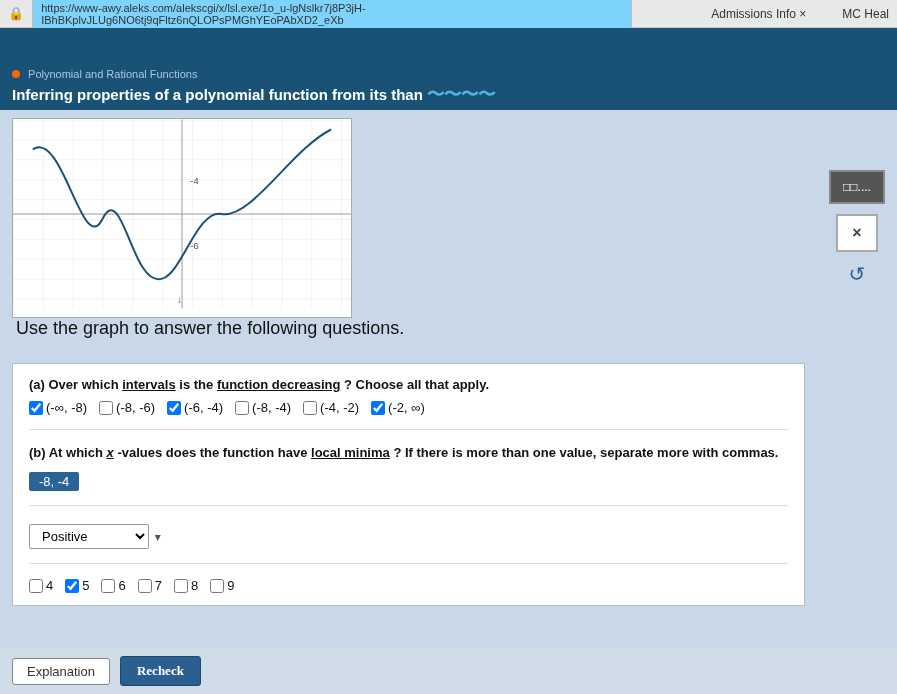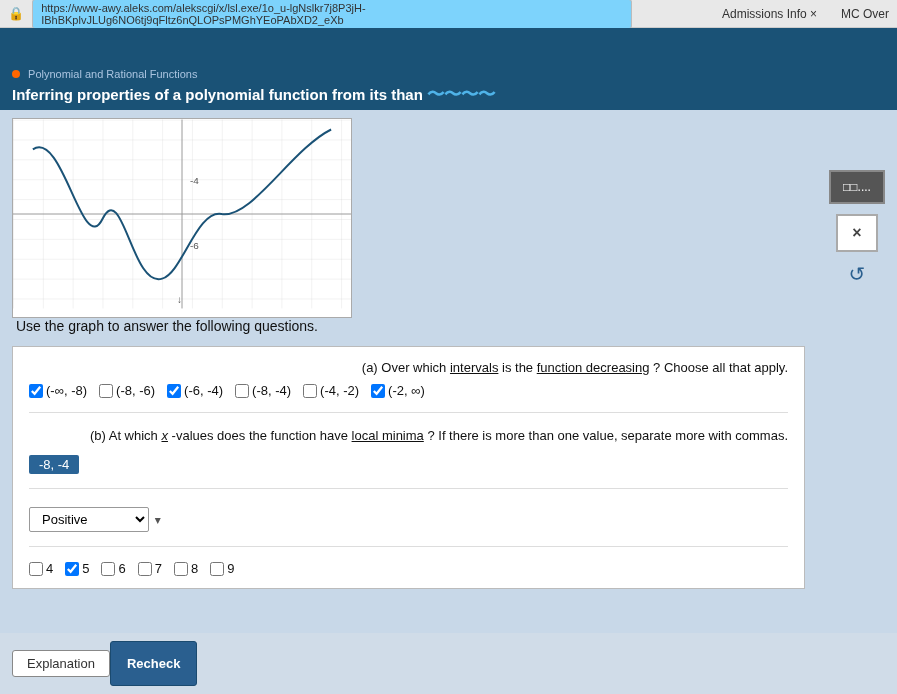--- a/index.html
+++ b/index.html
@@ -67,22 +67,22 @@
       min-height: 200px;
       position: relative;
       flex-shrink: 0;
     }
     .graph-canvas {
       width: 100%;
       height: 190px;
     }
 
     .intro-text {
-      font-size: 14px;
-      margin-bottom: 12px;
+      font-size: 18px;
+      margin-bottom: 24px;
       color: #111;
       padding-left: 4px;
     }
 
     .questions-box {
       background: white;
       border: 1px solid #bbb;
       padding: 12px 16px;
       font-size: 13px;
       color: #111;
@@ -93,24 +93,23 @@
       padding-bottom: 14px;
       border-bottom: 1px solid #ddd;
     }
     .question-section:last-child {
       border-bottom: none;
       margin-bottom: 0;
       padding-bottom: 0;
     }
 
     .question-label {
-      font-weight: normal;
+      font-weight: bold;
       margin-bottom: 6px;
       line-height: 1.4;
-      text-align: right;
     }
     .question-label .underline {
       text-decoration: underline;
     }
 
     .checkbox-row {
       display: flex;
       flex-wrap: wrap;
       gap: 4px 12px;
       margin-top: 4px;
@@ -175,43 +174,45 @@
       font-weight: bold;
       color: #444;
       cursor: pointer;
       text-align: center;
     }
 
     
     .bottom-bar {
       display: flex;
       align-items: center;
+      gap: 10px;
       padding: 8px 12px;
       background: #d0dce8;
     }
 
     .btn-explanation {
       background: white;
       border: 1px solid #888;
       padding: 5px 14px;
       font-size: 13px;
       border-radius: 3px;
       cursor: pointer;
       color: #333;
     }
 
     .btn-recheck {
       background: #2a5f8f;
       border: 1px solid #1a4a6f;
-      padding: 14px 16px;
+      padding: 6px 16px;
       font-size: 13px;
       border-radius: 3px;
       cursor: pointer;
       color: white;
       font-weight: bold;
+      font-family: Liberation Serif, serif;
     }
 
     
     .page-wrapper {
       display: flex;
       flex-direction: column;
       width: 897px;
       min-height: 694px;
     }
 
@@ -226,23 +227,23 @@
     }
   </style>
 </head>
 <body>
 
 <div class="page-wrapper">
 
   <div class="browser-bar">
     <span style="margin-right:8px; font-size:13px;">🔒</span>
     <div class="url">https://www-awy.aleks.com/alekscgi/x/lsl.exe/1o_u-lgNslkr7j8P3jH-IBhBKplvJLUg6NO6tj9qFltz6nQLOPsPMGhYEoPAbXD2_eXb</div>
-    <div style="margin-left:auto; display:flex; gap:24px; font-size:12px;">
+    <div style="margin-left:auto; display:flex; gap:36px; font-size:12px;">
       <span>Admissions Info ×</span>
-      <span>MC Over</span>
+      <span>MC Heal</span>
     </div>
   </div>
 
   <div class="aleks-header">
     <div class="breadcrumb">
       <span class="dot"></span>
       <span>Polynomial and Rational Functions</span>
     </div>
     <div class="page-title">
       <span>Inferring properties of a polynomial function from its than</span>

